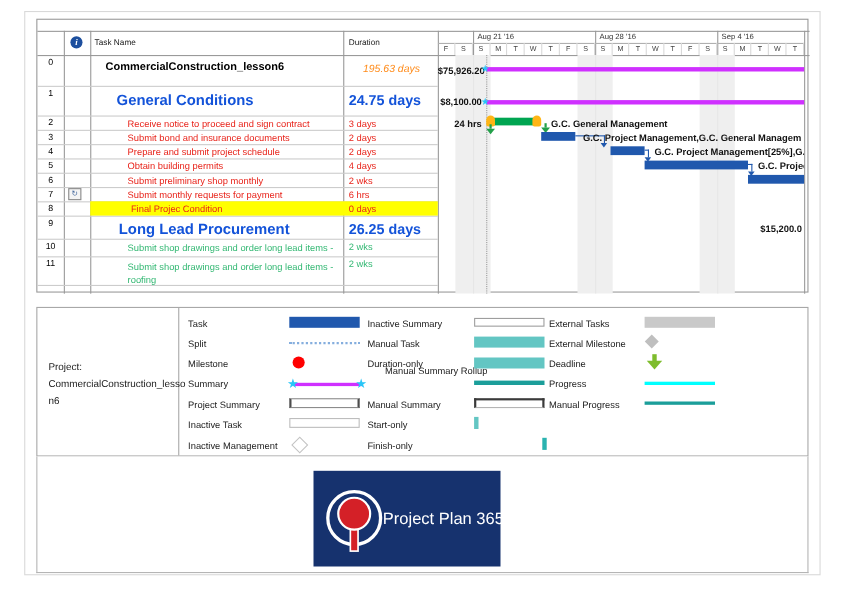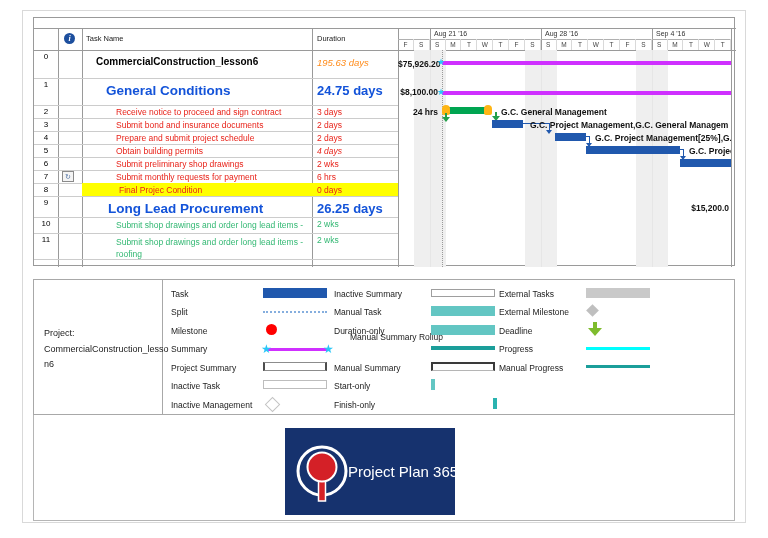--- a/index.html
+++ b/index.html
@@ -91,33 +91,33 @@
 
   <div class="b" style="left:28px;top:153px;width:12px;height:11px;background:#f4f4f4;border:1px solid #8a8a8a;
               font-size:7px;line-height:9px;text-align:center;color:#4a6da0;">↻</div>
 
   <div class="b txt n0" style="left:62px;top:39px;">CommercialConstruction_lesson6</div>
   <div class="b txt nblu" style="left:72px;top:66px;">General Conditions</div>
   <div class="b txt nred" style="left:82px;top:90px;">Receive notice to proceed and sign contract</div>
   <div class="b txt nred" style="left:82px;top:103px;">Submit bond and insurance documents</div>
   <div class="b txt nred" style="left:82px;top:116px;">Prepare and submit project schedule</div>
   <div class="b txt nred" style="left:82px;top:129px;">Obtain building permits</div>
-  <div class="b txt nred" style="left:82px;top:142px;">Submit preliminary shop drawings</div>
+  <div class="b txt nred" style="left:82px;top:142px;">Submit preliminary shop monthly</div>
   <div class="b txt nred" style="left:82px;top:155px;">Submit monthly requests for payment</div>
   <div class="b txt nred" style="left:85px;top:168px;">Final Projec Condition</div>
   <div class="b txt nblu" style="left:74px;top:184px;">Long Lead Procurement</div>
   <div class="b ngrn" style="left:82px;top:202px;width:198px;overflow:hidden;white-space:nowrap;">Submit shop drawings and order long lead items -</div>
   <div class="b ngrn" style="left:82px;top:218px;width:196px;line-height:12px;">Submit shop drawings and order long lead items - roofing</div>
 
-  <div class="b txt dorg" style="left:283px;top:40px;">195.63 days</div>
+  <div class="b txt dorg" style="left:296px;top:40px;">195.63 days</div>
   <div class="b txt dblu" style="left:283px;top:66px;">24.75 days</div>
   <div class="b txt nred" style="left:283px;top:90px;">3 days</div>
   <div class="b txt nred" style="left:283px;top:103px;">2 days</div>
   <div class="b txt nred" style="left:283px;top:116px;">2 days</div>
-  <div class="b txt nred" style="left:283px;top:129px;font-style:italic;">4 days</div>
+  <div class="b txt nred" style="left:283px;top:129px;">4 days</div>
   <div class="b txt nred" style="left:283px;top:142px;">2 wks</div>
   <div class="b txt nred" style="left:283px;top:155px;">6 hrs</div>
   <div class="b txt nred" style="left:283px;top:168px;">0 days</div>
   <div class="b txt dblu" style="left:283px;top:184px;">26.25 days</div>
   <div class="b txt ngrn" style="left:283px;top:202px;">2 wks</div>
   <div class="b txt ngrn" style="left:283px;top:218px;">2 wks</div>
 
   <div class="b" style="left:364px;top:0;width:333px;height:249px;overflow:hidden;">
 
     <div class="wkband" style="left:16px;width:32px;"></div>

